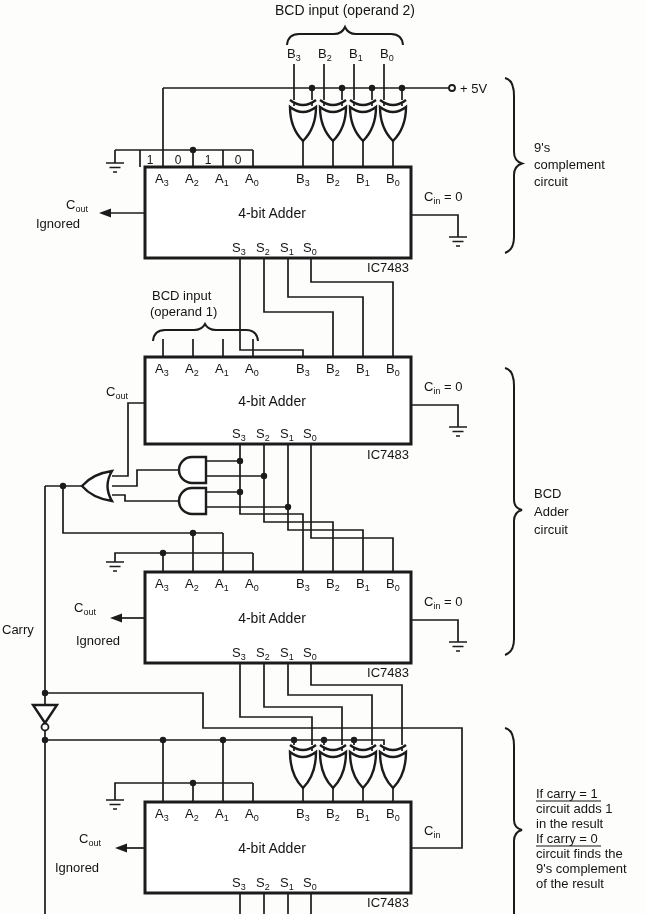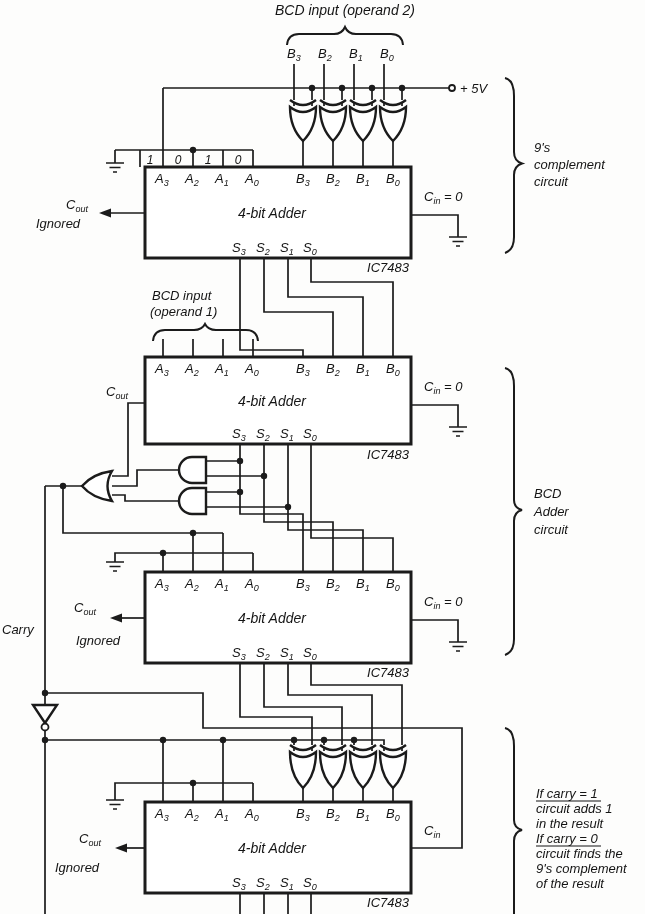--- a/index.html
+++ b/index.html
@@ -1,17 +1,17 @@
 <!DOCTYPE html>
 <html><head>
 <meta charset="utf-8">
 <style>
   :root{ --ink:#1b1b1b; --bg:#fdfdfc; }
   html,body{margin:0;padding:0;background:#e8e8e8;}
-  #stage{width:645px;height:914px;background:var(--bg);margin:0 auto;position:relative;overflow:hidden;font-style:italic;}
+  #stage{width:645px;height:914px;background:var(--bg);margin:0 auto;position:relative;overflow:hidden;}
   svg{display:block}
   .w{fill:none;stroke:var(--ink);stroke-width:1.7}
   .bx{fill:#ffffff;stroke:var(--ink);stroke-width:3}
   .gate{fill:#ffffff;stroke:var(--ink);stroke-width:2.4}
   .brace{fill:none;stroke:var(--ink);stroke-width:2}
   .dot{fill:var(--ink);stroke:none}
   .head{fill:var(--ink);stroke:none}
   .oc{fill:#ffffff;stroke:var(--ink);stroke-width:1.8}
   text{font-family:"Liberation Sans","DejaVu Sans",sans-serif;font-size:13px;fill:#141414}
   .sub{font-size:9px}

